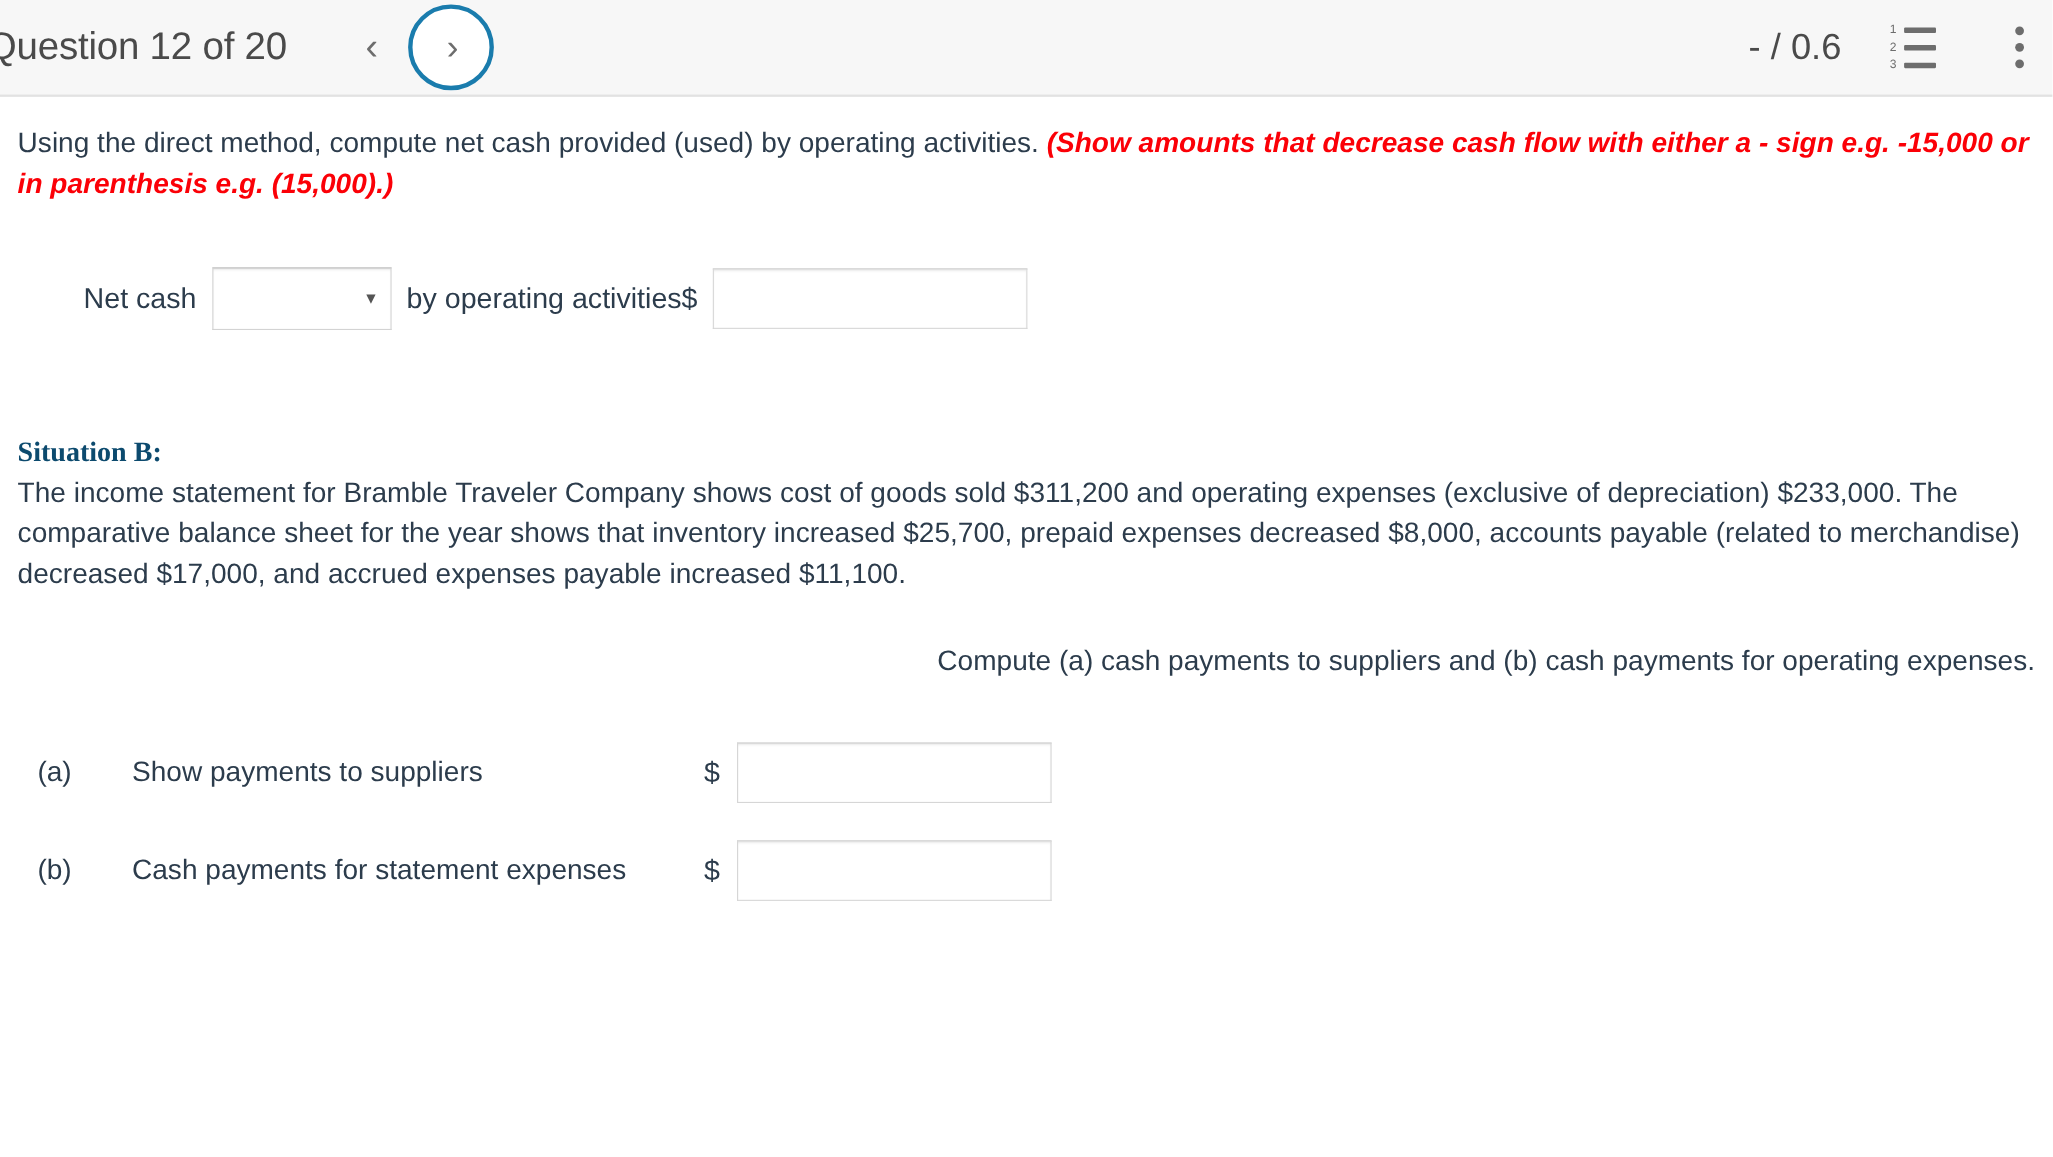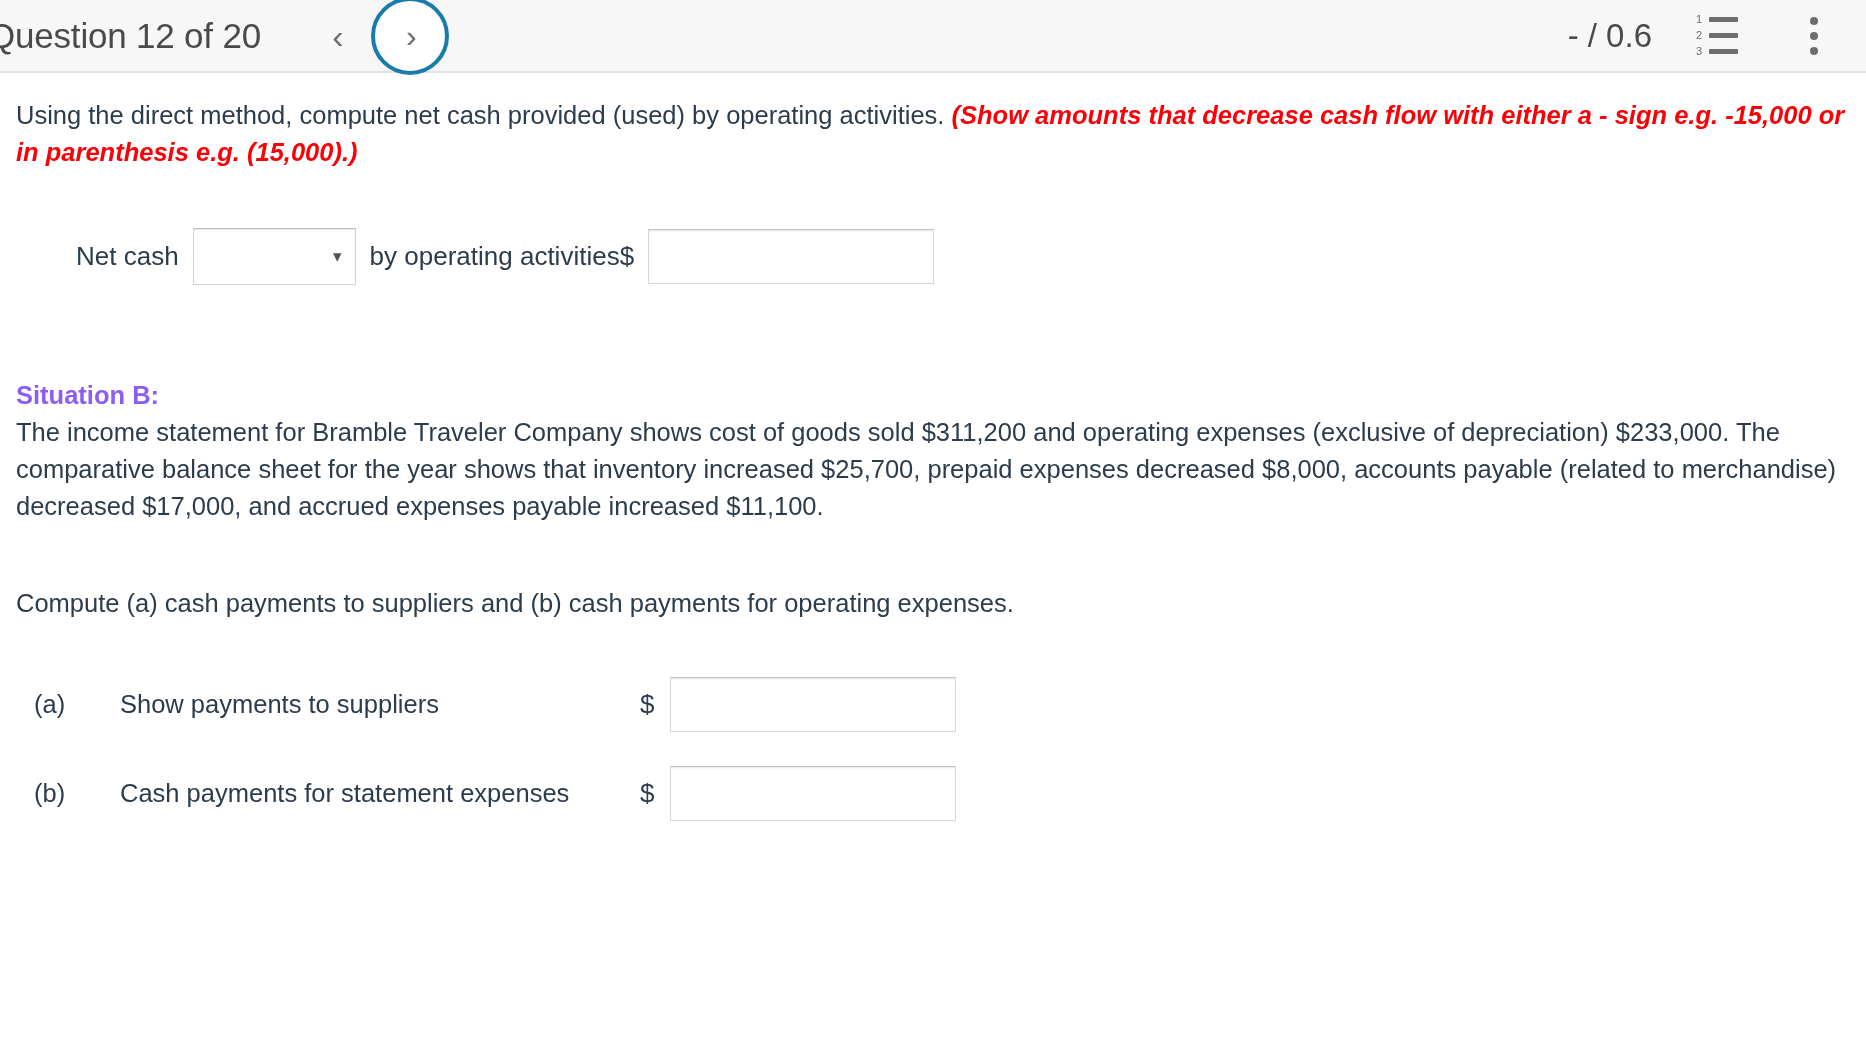--- a/index.html
+++ b/index.html
@@ -9,21 +9,21 @@
     height: 1052px;
     background: #ffffff;
     font-family: "Liberation Sans", sans-serif;
     color: #2c3c4c;
     overflow: hidden;
   }
 
   
   .qheader {
     position: relative;
-    height: 73px;
+    height: 88px;
     background: #f7f7f7;
     border-bottom: 2px solid #e2e2e2;
     display: flex;
     align-items: center;
   }
   .qtitle {
     font-size: 35px;
     color: #4a4a4a;
     letter-spacing: -0.2px;
     margin-left: -12px;
@@ -54,21 +54,20 @@
   .nav-next-circle .chev {
     color: #6d6d6d;
     font-size: 32px;
     line-height: 1;
     margin-left: 3px;
   }
   .header-right {
     margin-left: auto;
     display: flex;
     align-items: center;
-    padding-right: 22px;
     gap: 0;
   }
   .score {
     font-size: 33px;
     color: #4a4a4a;
     white-space: nowrap;
     margin-right: 44px;
   }
   .list-icon {
     width: 46px; height: 40px;
@@ -162,24 +161,25 @@
     border-top: 1px solid #c2c2c2;
     background: #ffffff;
     box-shadow: inset 0 2px 3px -2px rgba(0,0,0,0.22);
     cursor: text;
   }
 
   .situation-block { margin-top: 96px; }
   .situation-title {
     font-size: 25.5px;
     font-weight: bold;
-    color: #8b5cf6;
+    color: #0c4a6e;
     margin-bottom: 4px;
-  }
-  .compute-line { margin-top: 60px; }
+    font-family: Liberation Serif, serif;
+  }
+  .compute-line { margin-top: 42px; text-align: right; }
 
   
   .ab-row {
     display: flex;
     align-items: center;
     margin-top: 56px;
     padding-left: 18px;
   }
   .ab-row + .ab-row { margin-top: 34px; }
   .ab-marker {

